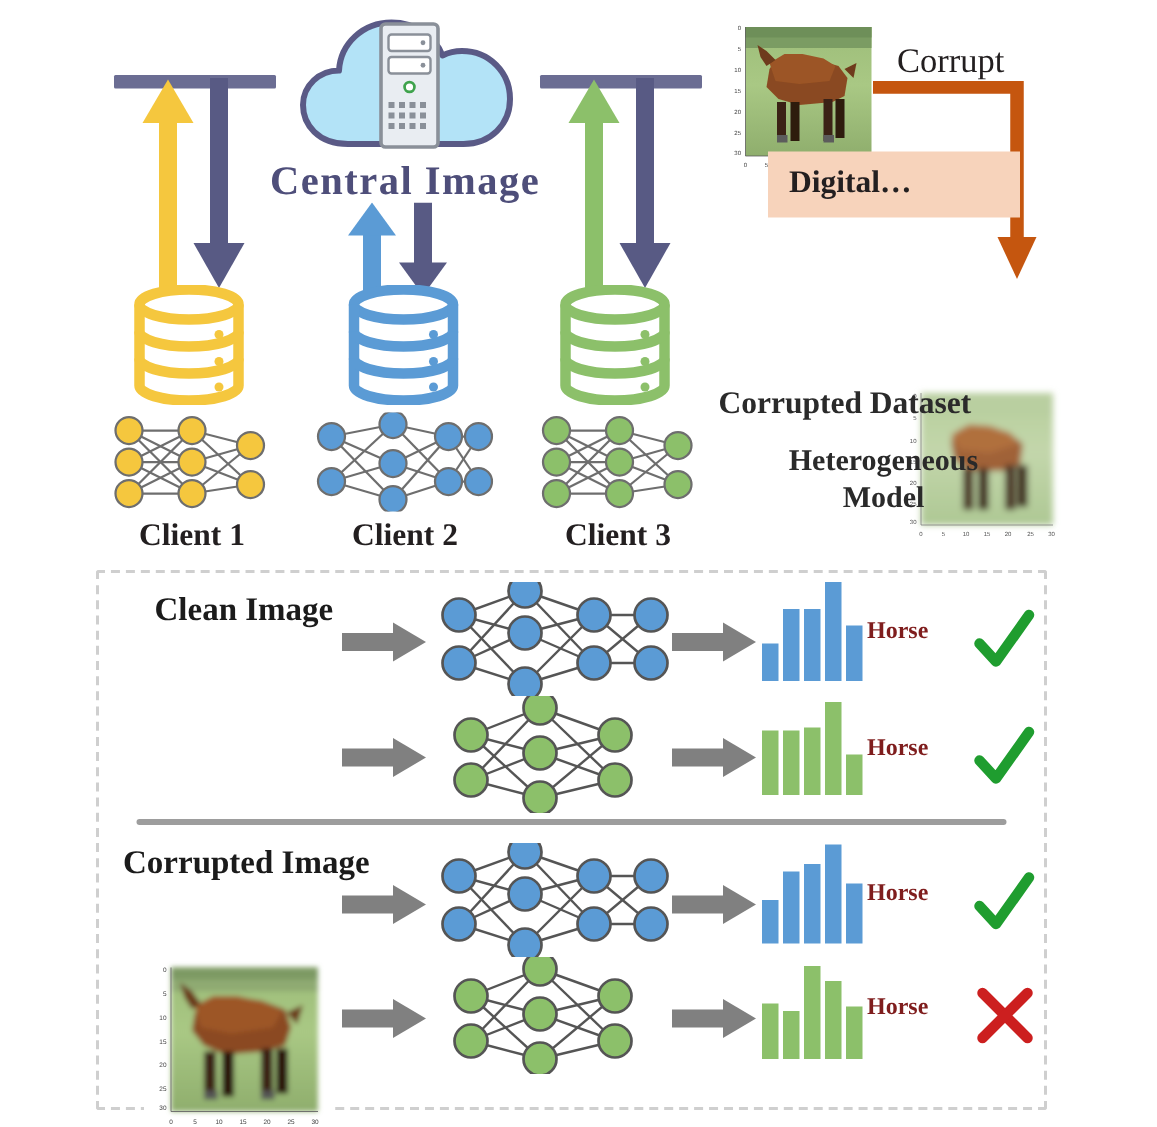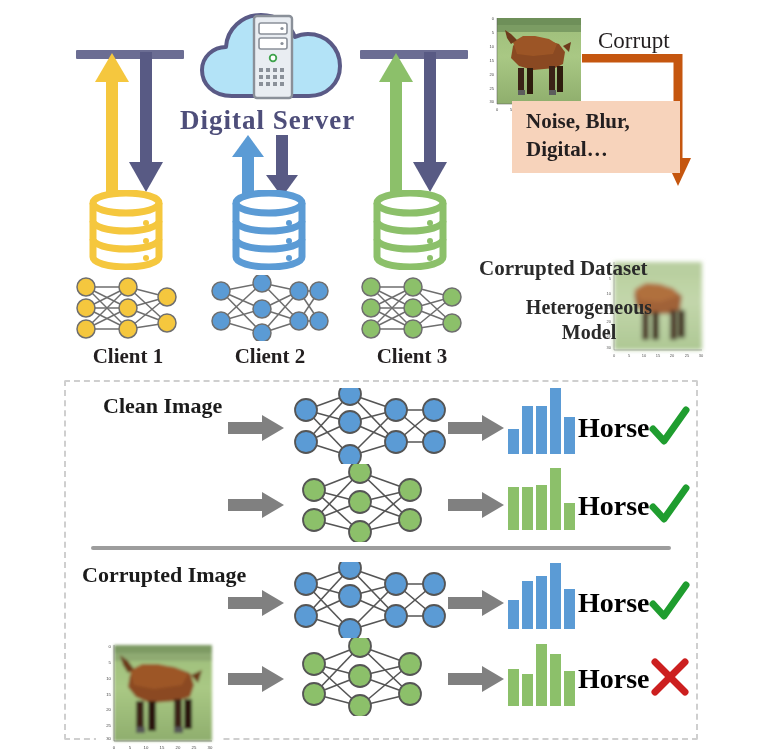--- a/index.html
+++ b/index.html
@@ -11,21 +11,21 @@
   .abs{position:absolute;}
   .server-title{
     font-size:27px;font-weight:bold;color:#4e4e7a;letter-spacing:1px;
     white-space:nowrap;
   }
   .client-label{font-size:21px;font-weight:bold;color:#231f20;white-space:nowrap;text-align:center;}
   .corrupt-label{font-size:23px;font-weight:normal;color:#231f20;white-space:nowrap;}
   .dataset-label{font-size:21px;font-weight:bold;color:#2a2a2a;white-space:nowrap;}
   .hetero-label{font-size:20px;font-weight:bold;color:#2a2a2a;text-align:center;line-height:1.25;}
   .panel-title{font-size:22px;font-weight:bold;color:#1b1b1b;white-space:nowrap;}
-  .pred-label{font-size:28px;font-weight:bold;color:#000000;white-space:nowrap;}
+  .pred-label{font-size:16px;font-weight:bold;color:#7f1d1d;white-space:nowrap;}
 
   
   .noise-box{
     background:#f7d3bb;color:#231f20;font-weight:bold;font-size:21px;
     line-height:1.33;padding:7px 12px 9px 14px;box-sizing:border-box;
   }
 
   
   .dashed-panel{
     border:2px dashed #cfcfcf;border-radius:2px;box-sizing:border-box;
@@ -130,21 +130,21 @@
         <rect x="70" y="71" width="4" height="4"></rect>
       <rect x="77" y="71" width="4" height="4"></rect>
         <rect x="84" y="71" width="4" height="4"></rect>
       <rect x="63" y="78" width="4" height="4"></rect>
         <rect x="70" y="78" width="4" height="4"></rect>
       <rect x="77" y="78" width="4" height="4"></rect>
         <rect x="84" y="78" width="4" height="4"></rect>
     </g>
   </svg>
 
-  <div class="abs server-title" style="left:180px;top:105px;">Digital  Server</div>
+  <div class="abs server-title" style="left:180px;top:105px;">Central  Image</div>
 
   <svg class="abs" style="left:88px;top:190px;" width="76" height="80" viewBox="0 0 76 80">
     <g fill="none" stroke="#f5c73e" stroke-width="7">
       <ellipse cx="38" cy="13" rx="33" ry="10"></ellipse>
       <path d="M5 13 V67 A33 10 0 0 0 71 67 V13"></path>
       <path d="M5 31 A33 10 0 0 0 71 31"></path>
       <path d="M5 49 A33 10 0 0 0 71 49"></path>
     </g>
     <circle cx="58" cy="33" r="3" fill="#f5c73e"></circle>
     <circle cx="58" cy="51" r="3" fill="#f5c73e"></circle>
@@ -353,21 +353,20 @@
         <text x="46" y="101" text-anchor="middle">10</text>
         <text x="60" y="101" text-anchor="middle">15</text>
         <text x="74" y="101" text-anchor="middle">20</text>
         <text x="89" y="101" text-anchor="middle">25</text>
         <text x="103" y="101" text-anchor="middle">30</text>
       </g>
     </svg>
   </div>
 
   <div class="abs noise-box" style="left:512px;top:101px;width:168px;">
-    <div>Noise, Blur,</div>
     <div>Digital…</div>
   </div>
 
   <div class="abs dataset-label" style="left:479px;top:256px;">Corrupted Dataset</div>
 
   <div class="abs hetero-label" style="left:492px;top:295px;width:194px;">
     <div>Heterogeneous</div>
     <div>Model</div>
   </div>
 

